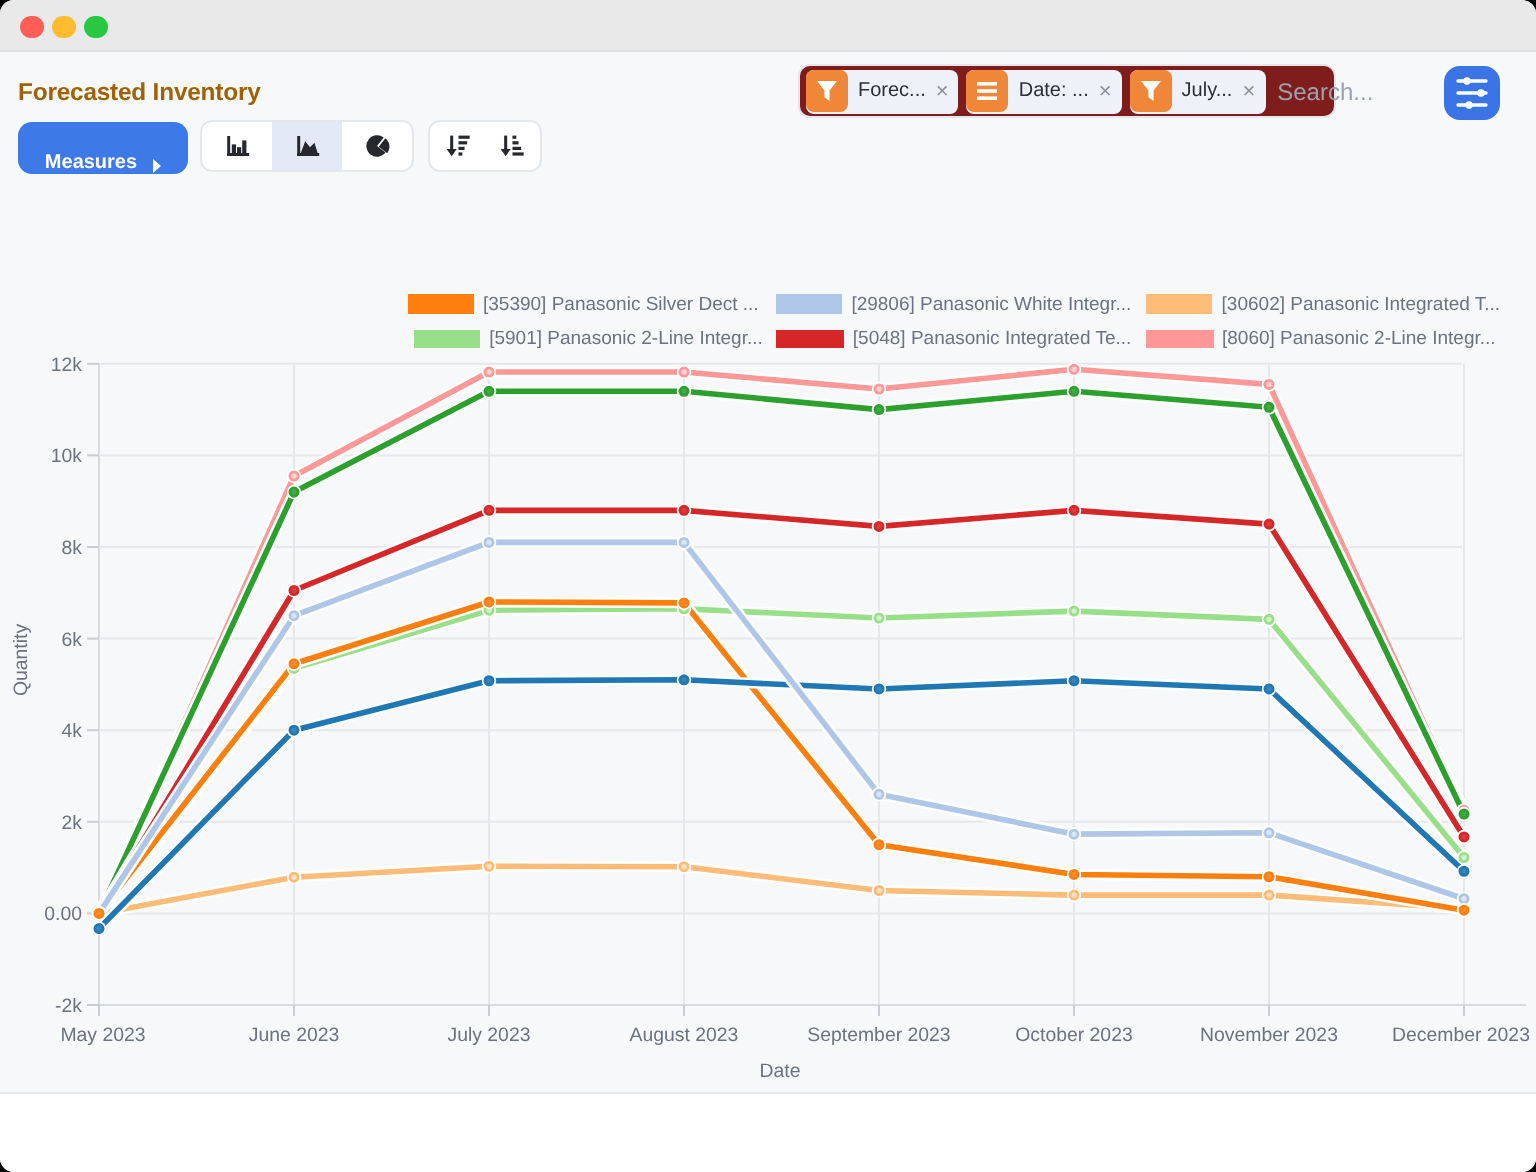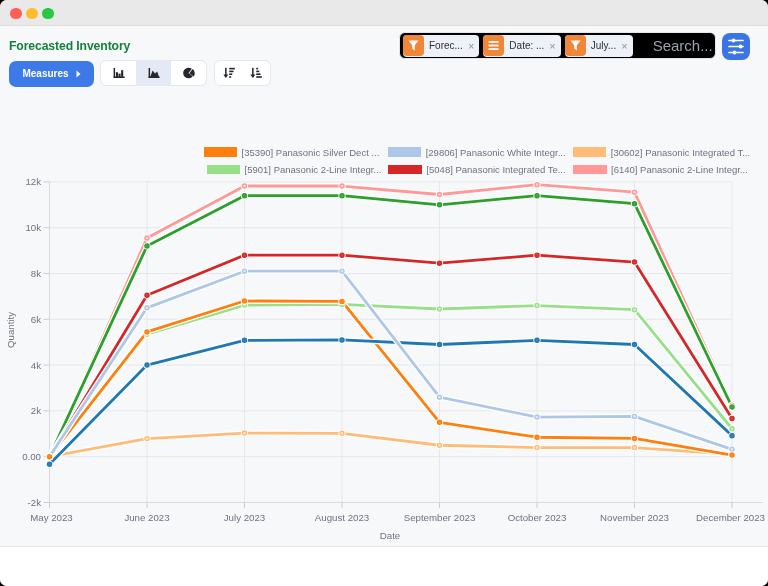--- a/index.html
+++ b/index.html
@@ -1,28 +1,28 @@
 <!DOCTYPE html>
 <html><head>
 <meta charset="utf-8">
 <style>
   html,body{margin:0;padding:0}
   body{width:768px;height:586px;background:#000;font-family:"Liberation Sans",sans-serif;overflow:hidden;position:relative}
   .win{position:absolute;left:0;top:0;width:768px;height:586px;background:#f7f8fa;border-radius:7px;overflow:hidden}
   .titlebar{position:absolute;top:0;left:0;right:0;height:25px;background:#e9e9ea;border-bottom:1px solid #dedede}
   .dot{position:absolute;top:7.5px;width:11.5px;height:11.5px;border-radius:50%}
-  .title{position:absolute;left:9px;top:39px;font-size:12.2px;font-weight:bold;color:#15803d;letter-spacing:-.1px}
-  .filterbar{position:absolute;left:399px;top:32px;width:317px;height:27px;background:#000000;border:1px solid #e3e6eb;border-radius:6px;display:flex;align-items:center;padding-left:3px;box-sizing:border-box}
+  .title{position:absolute;left:9px;top:39px;font-size:12.2px;font-weight:bold;color:#a16207;letter-spacing:-.1px}
+  .filterbar{position:absolute;left:399px;top:32px;width:269px;height:27px;background:#7f1d1d;border:1px solid #e3e6eb;border-radius:6px;display:flex;align-items:center;padding-left:3px;box-sizing:border-box}
   .chip{display:inline-flex;align-items:center;height:22px;background:#eef1f7;border-radius:4px;margin-right:4px;padding:0 5px 0 0}
   .chipicon{width:21px;height:21px;border-radius:4px;background:#f08638;margin-right:5px;display:flex;align-items:center;justify-content:center}
   .chiptext{font-size:10px;color:#2a2f38;margin-right:5px;white-space:nowrap}
   .chipx{font-size:11px;color:#8b919c}
-  .searchtext{font-size:15px;color:#9aa2af;margin-left:16px}
+  .searchtext{font-size:12px;color:#9aa2af;margin-left:2px}
   .setbtn{position:absolute;left:722px;top:33px;width:28px;height:27px;background:#3b74e4;border-radius:8px}
-  .measures{position:absolute;left:9px;top:60.5px;width:85px;height:26px;background:#3d7ae8;border-radius:7px;color:#fff;font-size:10px;font-weight:bold;display:flex;align-items:center;justify-content:center}
+  .measures{position:absolute;left:9px;top:60.5px;width:85px;height:26px;background:#3d7ae8;border-radius:7px;color:#fff;font-size:10px;font-weight:bold;display:flex;align-items:flex-end;justify-content:center}
   .igroup{position:absolute;top:60px;height:26px;background:#fff;border:1px solid #e4e7ec;border-radius:6px;display:flex;box-sizing:border-box}
   .icell{height:24px;display:flex;align-items:center;justify-content:center}
   .legend{position:absolute;left:0;width:768px;height:12px}
   .litem{position:absolute;display:flex;align-items:center;height:10px}
   .sw{width:33.5px;height:9.5px;margin-right:4.5px}
   .ltext{font-size:9.5px;color:#6b7280;white-space:nowrap}
   .bottom{position:absolute;left:0;top:546px;width:768px;height:40px;background:#fff;border-top:1px solid #e5e7eb}
   svg{position:absolute;left:0;top:0}
 </style>
 </head>
@@ -160,21 +160,21 @@
     <div class="litem" style="left:206.6px">
         <div class="sw" style="background:#98df8a"></div>
         <span class="ltext">[5901] Panasonic 2-Line Integr...</span>
       </div>
     <div class="litem" style="left:388.4px">
         <div class="sw" style="background:#d62728"></div>
         <span class="ltext">[5048] Panasonic Integrated Te...</span>
       </div>
     <div class="litem" style="left:573px">
         <div class="sw" style="background:#ff9896"></div>
-        <span class="ltext">[6140] Panasonic 2-Line Integr...</span>
+        <span class="ltext">[8060] Panasonic 2-Line Integr...</span>
       </div>
   </div>
 
   <svg id="chart" width="768" height="586" viewBox="0 0 768 586">
       <line x1="49.5" y1="181.9" x2="49.5" y2="502.5" stroke="#d7dade" stroke-width="1"></line>
 <line x1="147.0" y1="181.9" x2="147.0" y2="502.5" stroke="#e6e7ea" stroke-width="1"></line>
 <line x1="244.5" y1="181.9" x2="244.5" y2="502.5" stroke="#e6e7ea" stroke-width="1"></line>
 <line x1="342.0" y1="181.9" x2="342.0" y2="502.5" stroke="#e6e7ea" stroke-width="1"></line>
 <line x1="439.5" y1="181.9" x2="439.5" y2="502.5" stroke="#e6e7ea" stroke-width="1"></line>
 <line x1="537.0" y1="181.9" x2="537.0" y2="502.5" stroke="#e6e7ea" stroke-width="1"></line>

